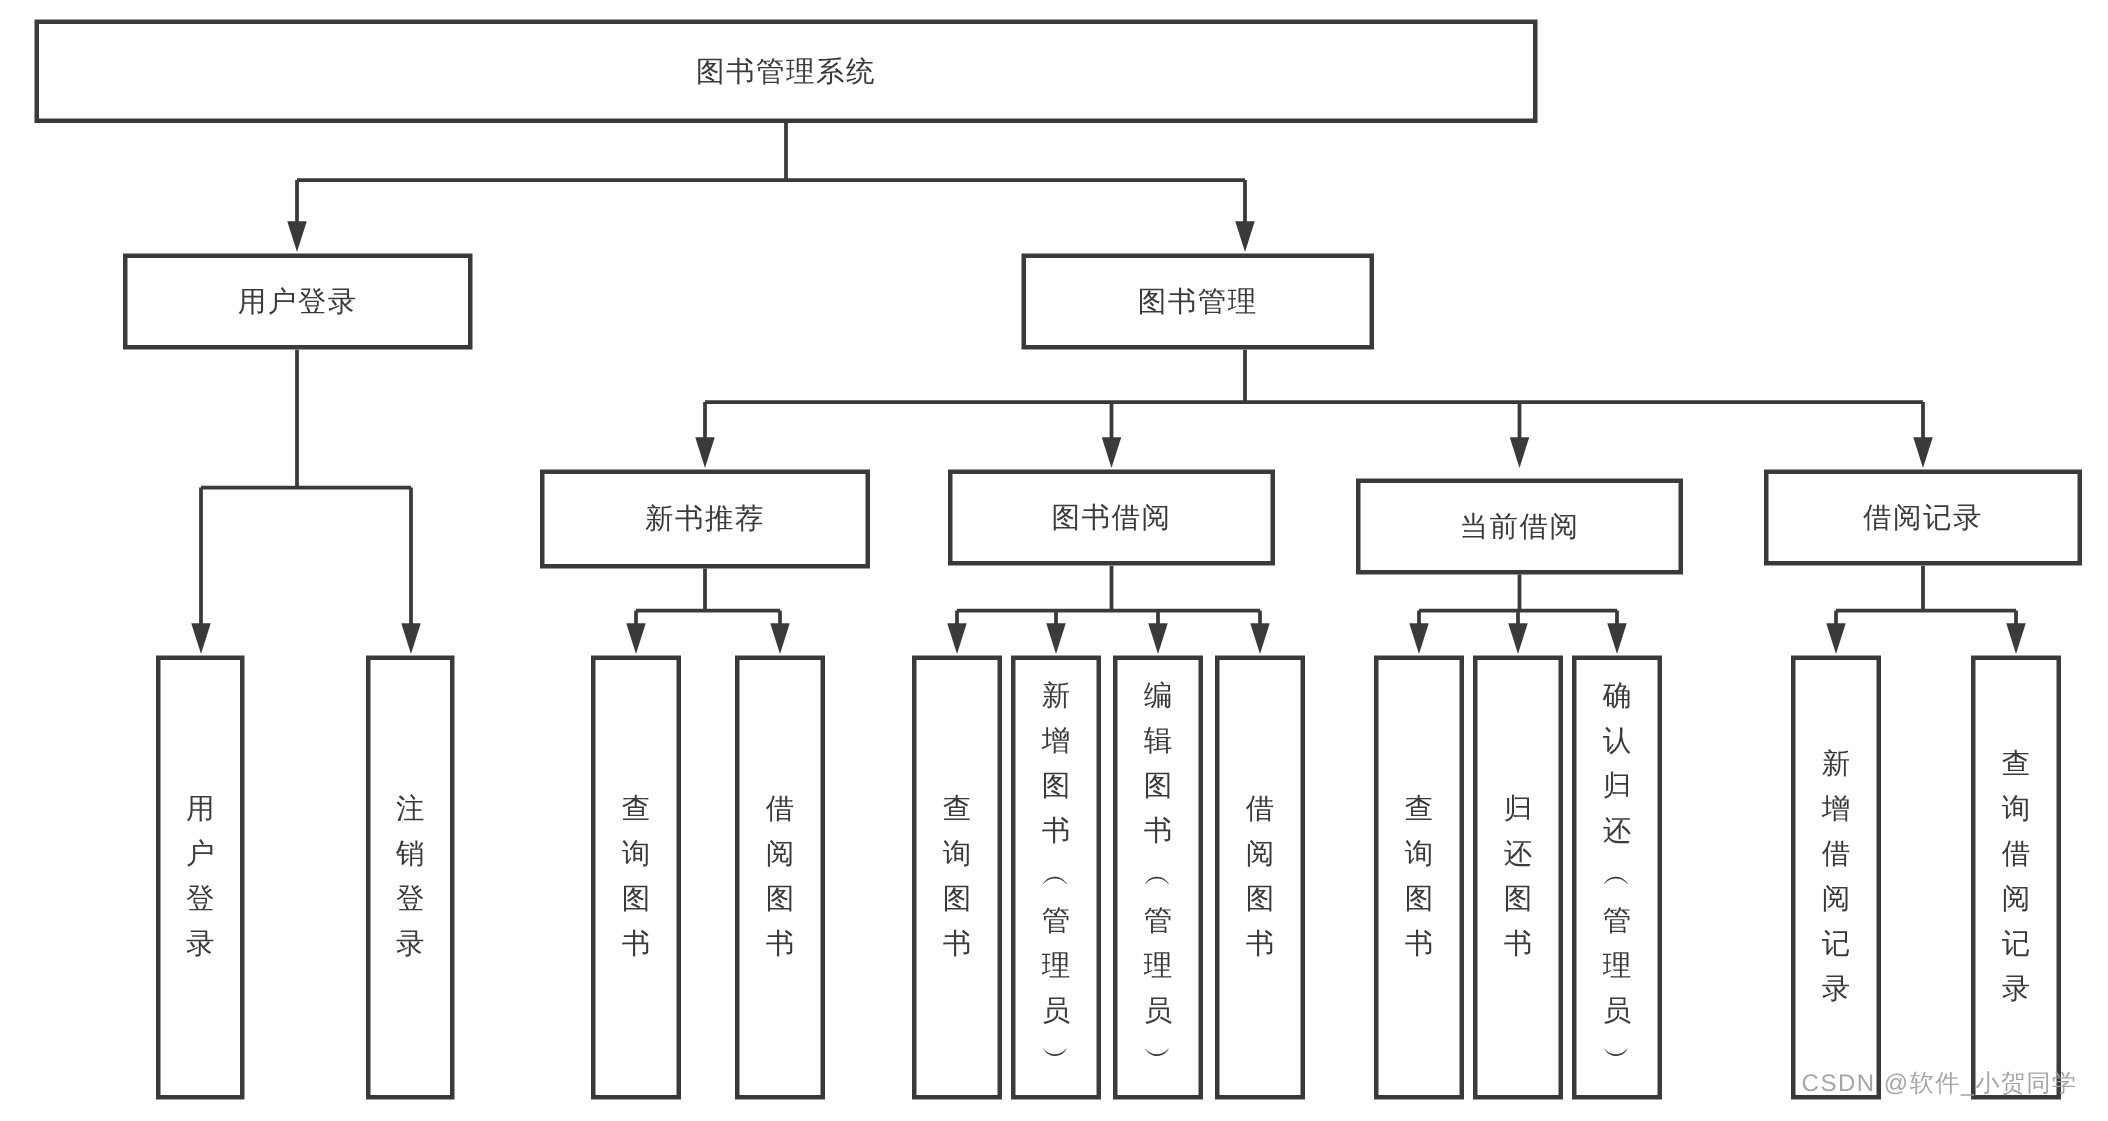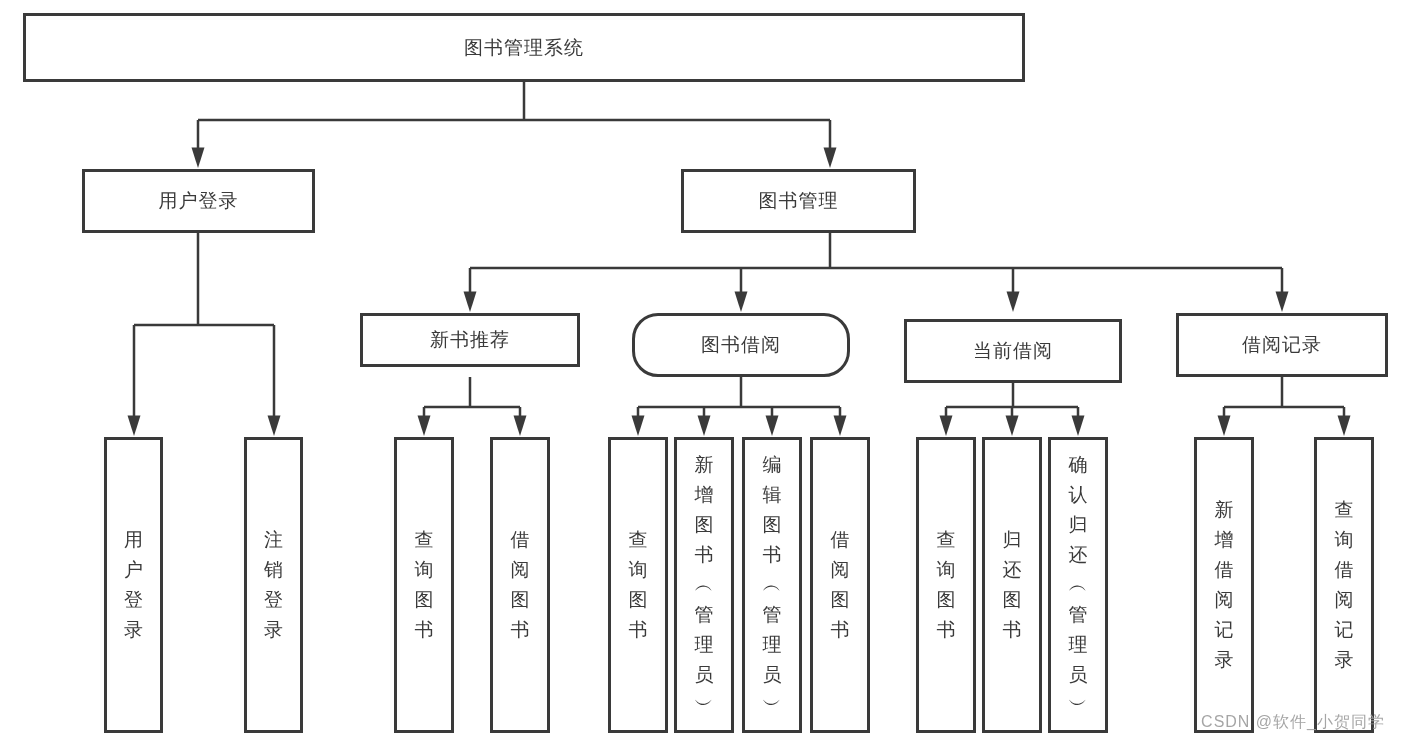--- a/index.html
+++ b/index.html
@@ -111,24 +111,24 @@
     <span>图书管理系统</span>
   </div>
 
   <div class="node h" style="left:82px; top:169px; width:233px; height:64px;">
     <span>用户登录</span>
   </div>
   <div class="node h" style="left:681px; top:169px; width:235px; height:64px;">
     <span>图书管理</span>
   </div>
 
-  <div class="node h" style="left:360px; top:313px; width:220px; height:54px;">
+  <div class="node h" style="left:360px; top:313px; width:220px; height:66px;">
     <span>新书推荐</span>
   </div>
-  <div class="node h" style="left:632px; top:313px; width:218px; height:64px;border-radius:26px;">
+  <div class="node h" style="left:632px; top:313px; width:218px; height:64px;">
     <span>图书借阅</span>
   </div>
   <div class="node h" style="left:904px; top:319px; width:218px; height:64px;">
     <span>当前借阅</span>
   </div>
   <div class="node h" style="left:1176px; top:313px; width:212px; height:64px;">
     <span>借阅记录</span>
   </div>
 
   <div class="node v" style="left:104px; top:437px; width:59px; height:296px;">

